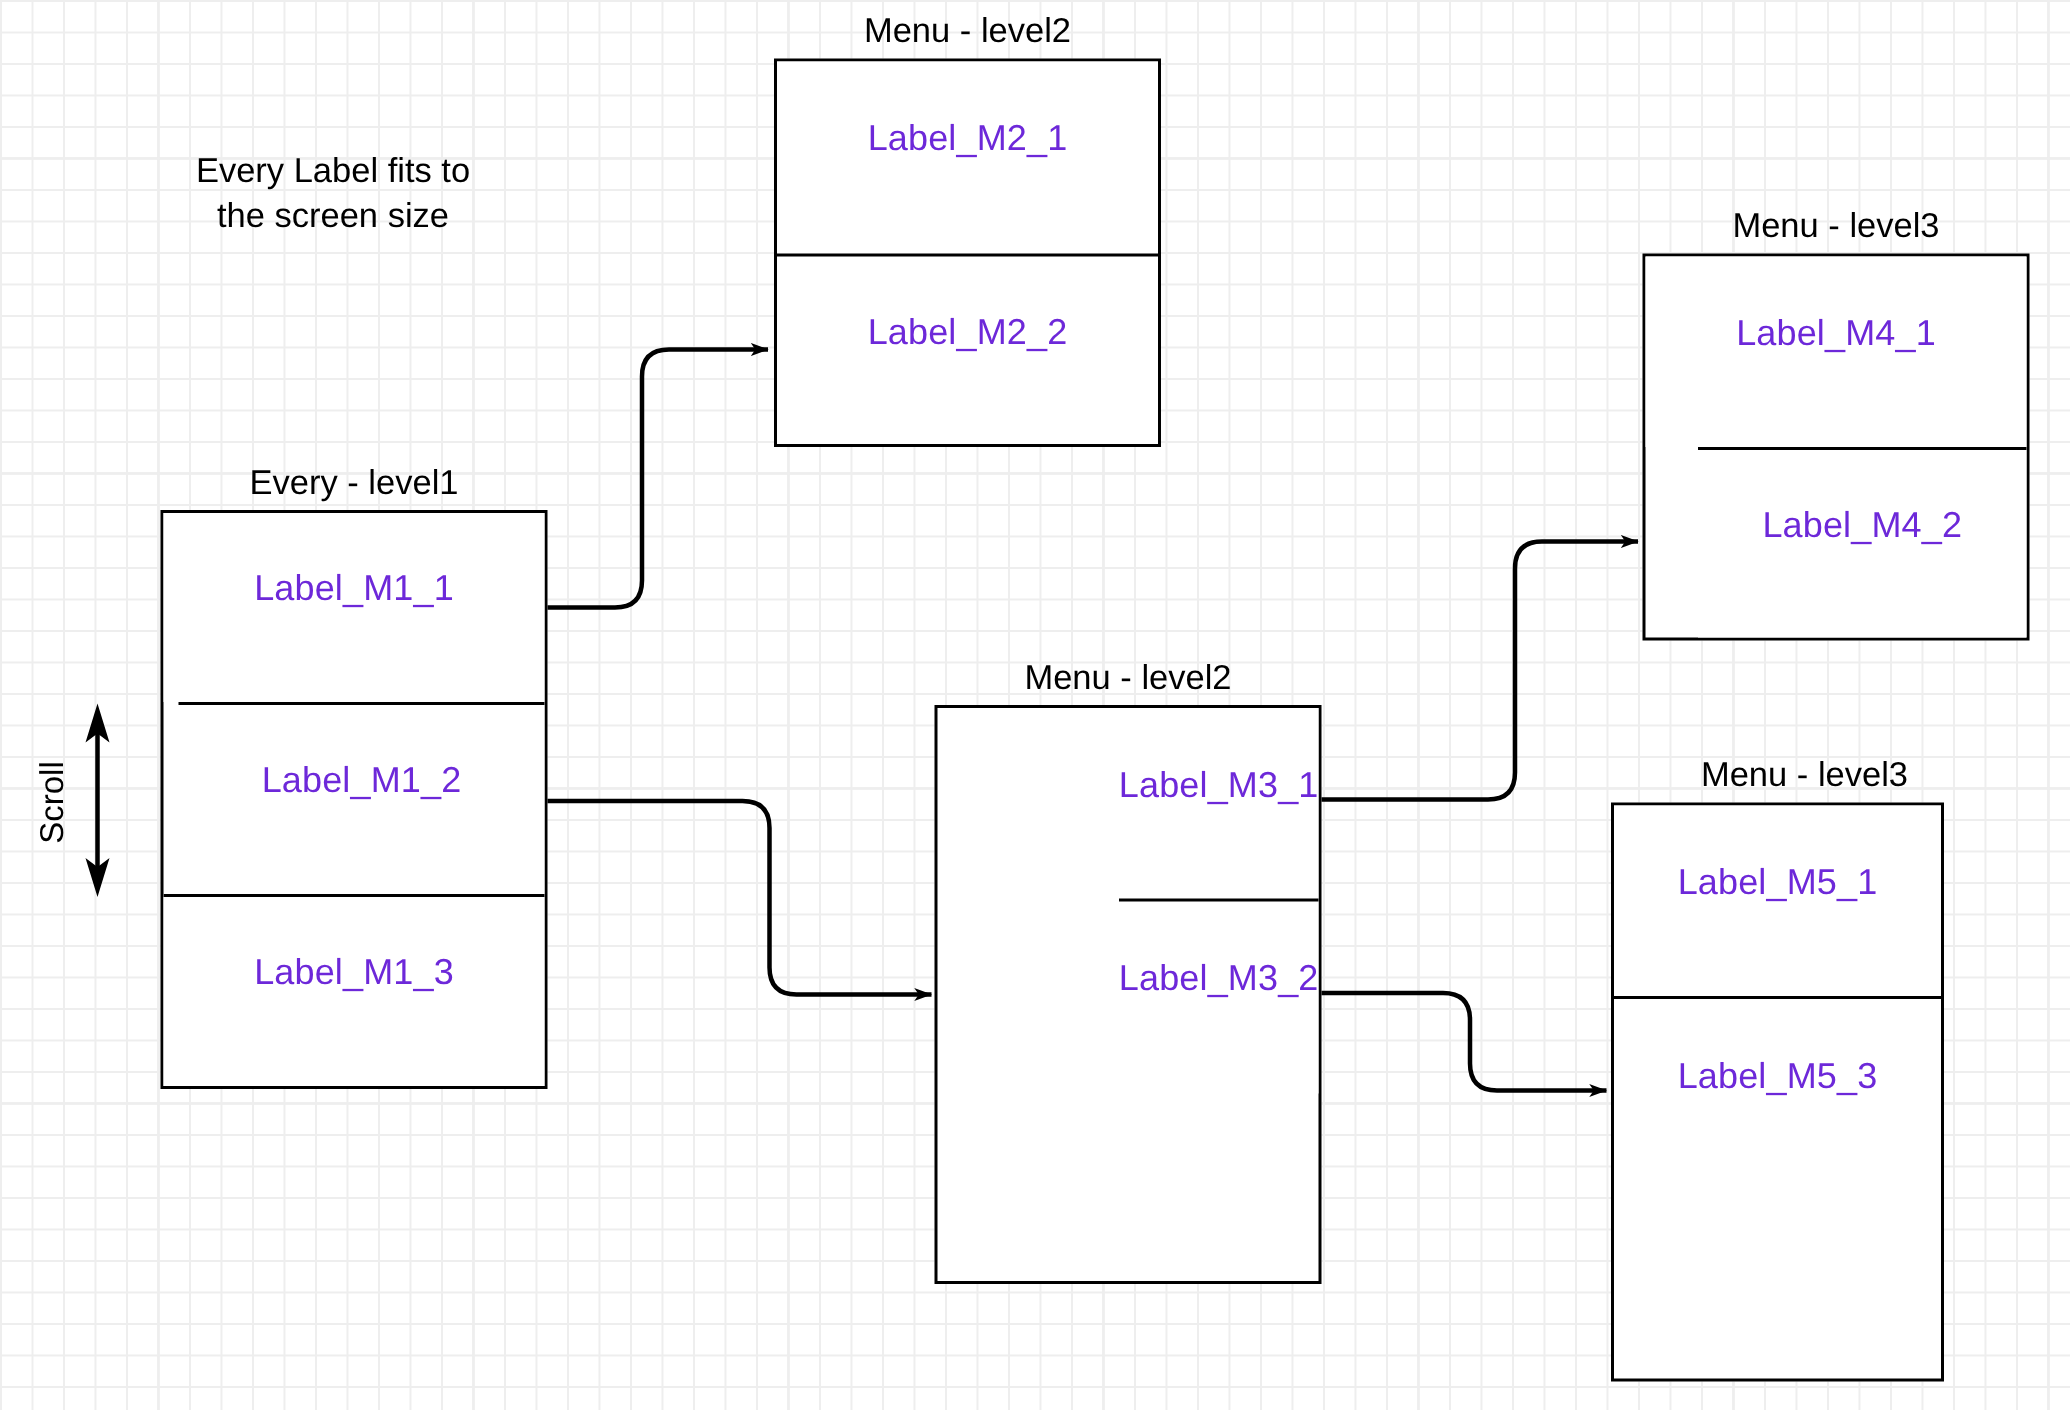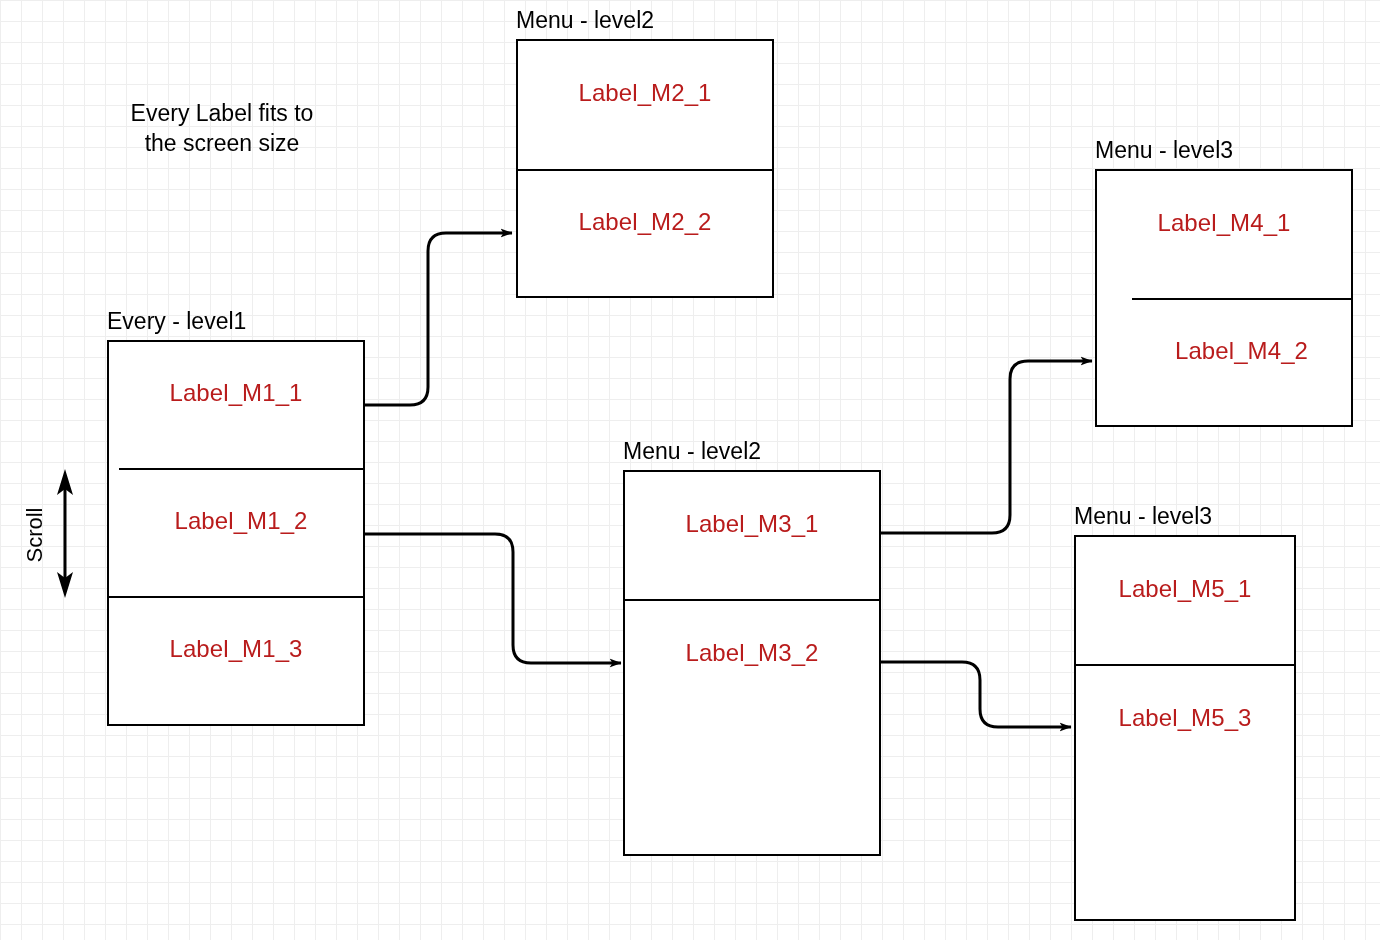--- a/index.html
+++ b/index.html
@@ -41,33 +41,34 @@
     align-items: center;
     justify-content: center;
     position: relative;
     background: #ffffff;
   }
   .menu-row + .menu-row {
     border-top: 2px solid #000000;
   }
   .row-label {
     font-size: 24px;
-    color: #b91c1c;
+    color: #6d28d9;
     line-height: 1;
     position: relative;
     top: -12px;
     white-space: nowrap;
     letter-spacing: 0.1px;
   }
   .menu-title {
     position: absolute;
     font-size: 23px;
     color: #000000;
     line-height: 1;
     white-space: nowrap;
+    text-align: center;
   }
   .note-text {
     position: absolute;
     font-size: 23px;
     line-height: 30px;
     color: #000000;
     text-align: center;
     white-space: pre-line;
   }
   .scroll-text {
@@ -127,21 +128,21 @@
   <div class="menu-box" style="left:516px; top:39px; width:258px; height:259px;">
     <div class="menu-row" style="height:128px;">
       <span class="row-label">Label_M2_1</span>
     </div>
     <div class="menu-row" style="height:127px;">
       <span class="row-label">Label_M2_2</span>
     </div>
   </div>
 
   <div class="menu-title" style="left:623px; top:440px; width:258px;">Menu - level2</div>
-  <div class="menu-box" style="left:623px; top:470px; width:258px; height:386px;">
+  <div class="menu-box" style="left:623px; top:470px; width:258px; height:386px;align-items:flex-end;">
     <div class="menu-row" style="height:127px;">
       <span class="row-label">Label_M3_1</span>
     </div>
     <div class="menu-row" style="height:130px;">
       <span class="row-label">Label_M3_2</span>
     </div>
   </div>
 
   <div class="menu-title" style="left:1095px; top:139px; width:258px;">Menu - level3</div>
   <div class="menu-box" style="left:1095px; top:169px; width:258px; height:258px;">

